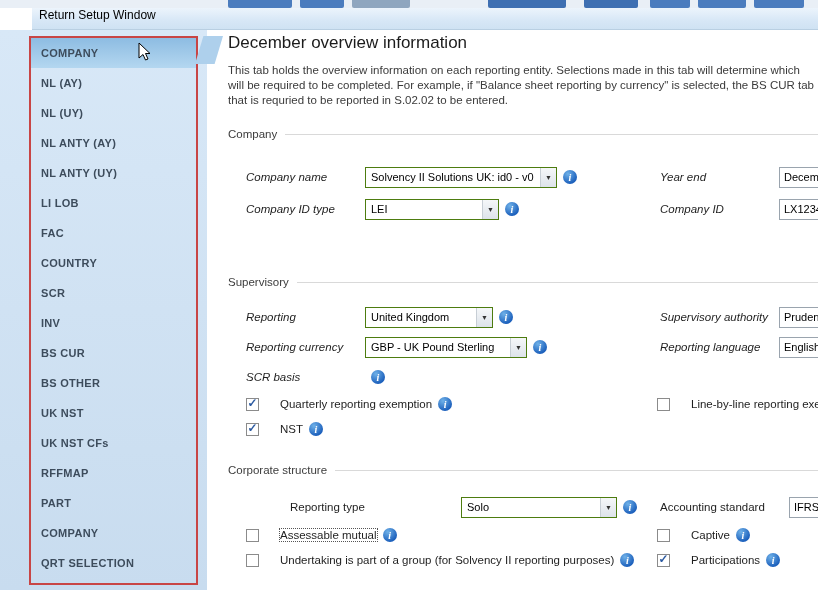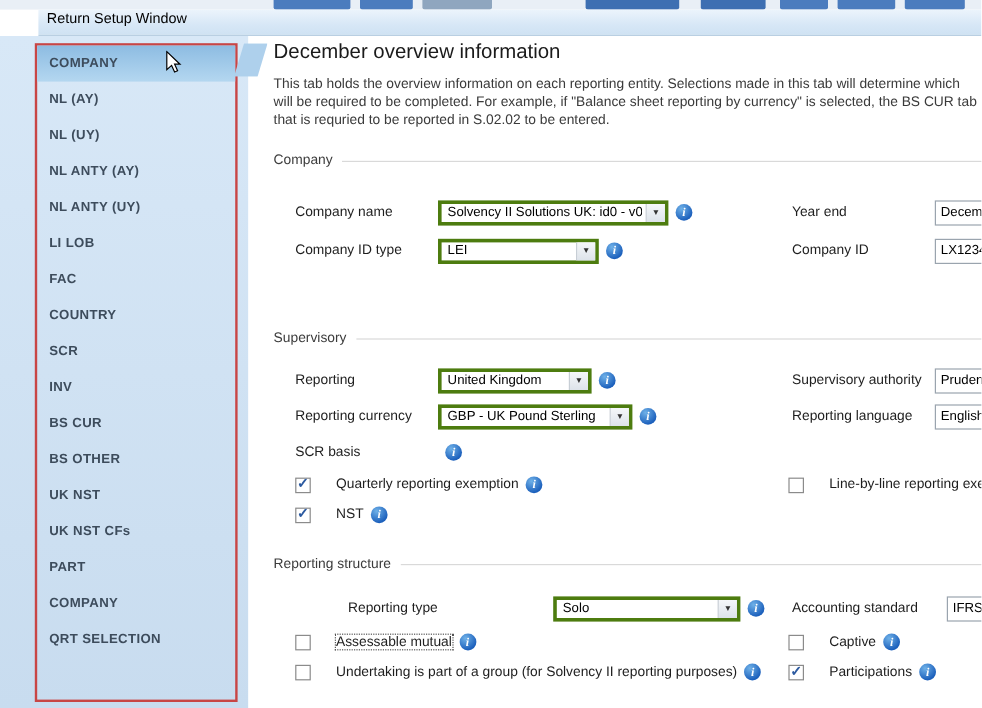--- a/index.html
+++ b/index.html
@@ -36,24 +36,24 @@
   .desc { position:absolute; left:21px; top:33px; width:740px; font-size:11.5px; color:#3a3a3a; line-height:15px; }
   .desc div { white-space:nowrap; }
 
   .section-head { position:absolute; left:21px; width:625px; display:flex; align-items:center; }
   .section-title { font-size:11.5px; color:#3c3c3c; white-space:nowrap; }
   .section-line { flex:1; height:1px; background:#d9d9d9; margin-left:8px; }
 
   .frow { position:absolute; left:39px; width:660px; height:22px; display:flex; align-items:center; }
   .cbrow { position:absolute; left:39px; width:660px; height:16px; display:flex; align-items:center; }
   .flabel { font-size:11.5px; color:#1e1e1e; white-space:nowrap; }
-  .lbl-col { width:119px; flex:none; }
+  .lbl-col { width:119px; flex:none;font-style:italic; }
   .lbl-col-wide { width:171px; flex:none;margin-left:44px; }
 
-  .combo { height:21px; border:3px solid #4d7c0f; background:#fff; display:flex;
+  .combo { height:21px; border:1px solid #4d7c0f; background:#fff; display:flex;
     align-items:center; padding-left:5px; font-size:11px; color:#000; flex:none; }
   .combo-val { flex:1; white-space:nowrap; overflow:hidden; }
   .combo-arrow { width:16px; align-self:stretch; display:flex; align-items:center;
     justify-content:center; font-size:7px; color:#333; margin-left:3px;
     background:linear-gradient(180deg,#f5f7f9,#dde3ea); border-left:1px solid #c7ced5; }
 
   .textbox { height:21px; border:1px solid #9aa4ae; background:#fff; font-size:11px;
     padding:0 4px; font-family:inherit; color:#000; flex:none; }
 
   .info { width:14px; height:14px; border-radius:50%; flex:none;
@@ -105,20 +105,21 @@
       <div class="tab" data-selected="false">NL ANTY (UY)</div>
       <div class="tab" data-selected="false">LI LOB</div>
       <div class="tab" data-selected="false">FAC</div>
       <div class="tab" data-selected="false">COUNTRY</div>
       <div class="tab" data-selected="false">SCR</div>
       <div class="tab" data-selected="false">INV</div>
       <div class="tab" data-selected="false">BS CUR</div>
       <div class="tab" data-selected="false">BS OTHER</div>
       <div class="tab" data-selected="false">UK NST</div>
       <div class="tab" data-selected="false">UK NST CFs</div>
+      <div class="tab" data-selected="false">RFFMAP</div>
       <div class="tab" data-selected="false">PART</div>
       <div class="tab" data-selected="false">COMPANY</div>
       <div class="tab" data-selected="false">QRT SELECTION</div>
     </div>
     <svg class="cursor" width="14" height="20">
       <polygon points="1,1 1,16 5,12.5 7.5,18 10,17 7.5,11.5 12,11.5" fill="#ffffff" stroke="#000000" stroke-width="1"></polygon>
     </svg>
   </div>
 
   <div class="main">
@@ -213,21 +214,21 @@
 
     <div class="cbrow" id="row-nst">
       <span class="checkbox" data-checked="true">
           <span class="check-glyph">✓</span>
         </span>
       <span class="cb-label">NST</span>
       <span class="info">i</span>
     </div>
 
     <div class="section-head" id="sec-corporate">
-      <span class="section-title">Reporting structure</span>
+      <span class="section-title">Corporate structure</span>
       <span class="section-line"></span>
     </div>
 
     <div class="frow" id="row-rtype">
       <span class="flabel lbl-col-wide">Reporting type</span>
       <div class="combo" style="width:156px">
         <span class="combo-val">Solo</span>
         <span class="combo-arrow">▼</span>
       </div>
       <span class="info">i</span>

